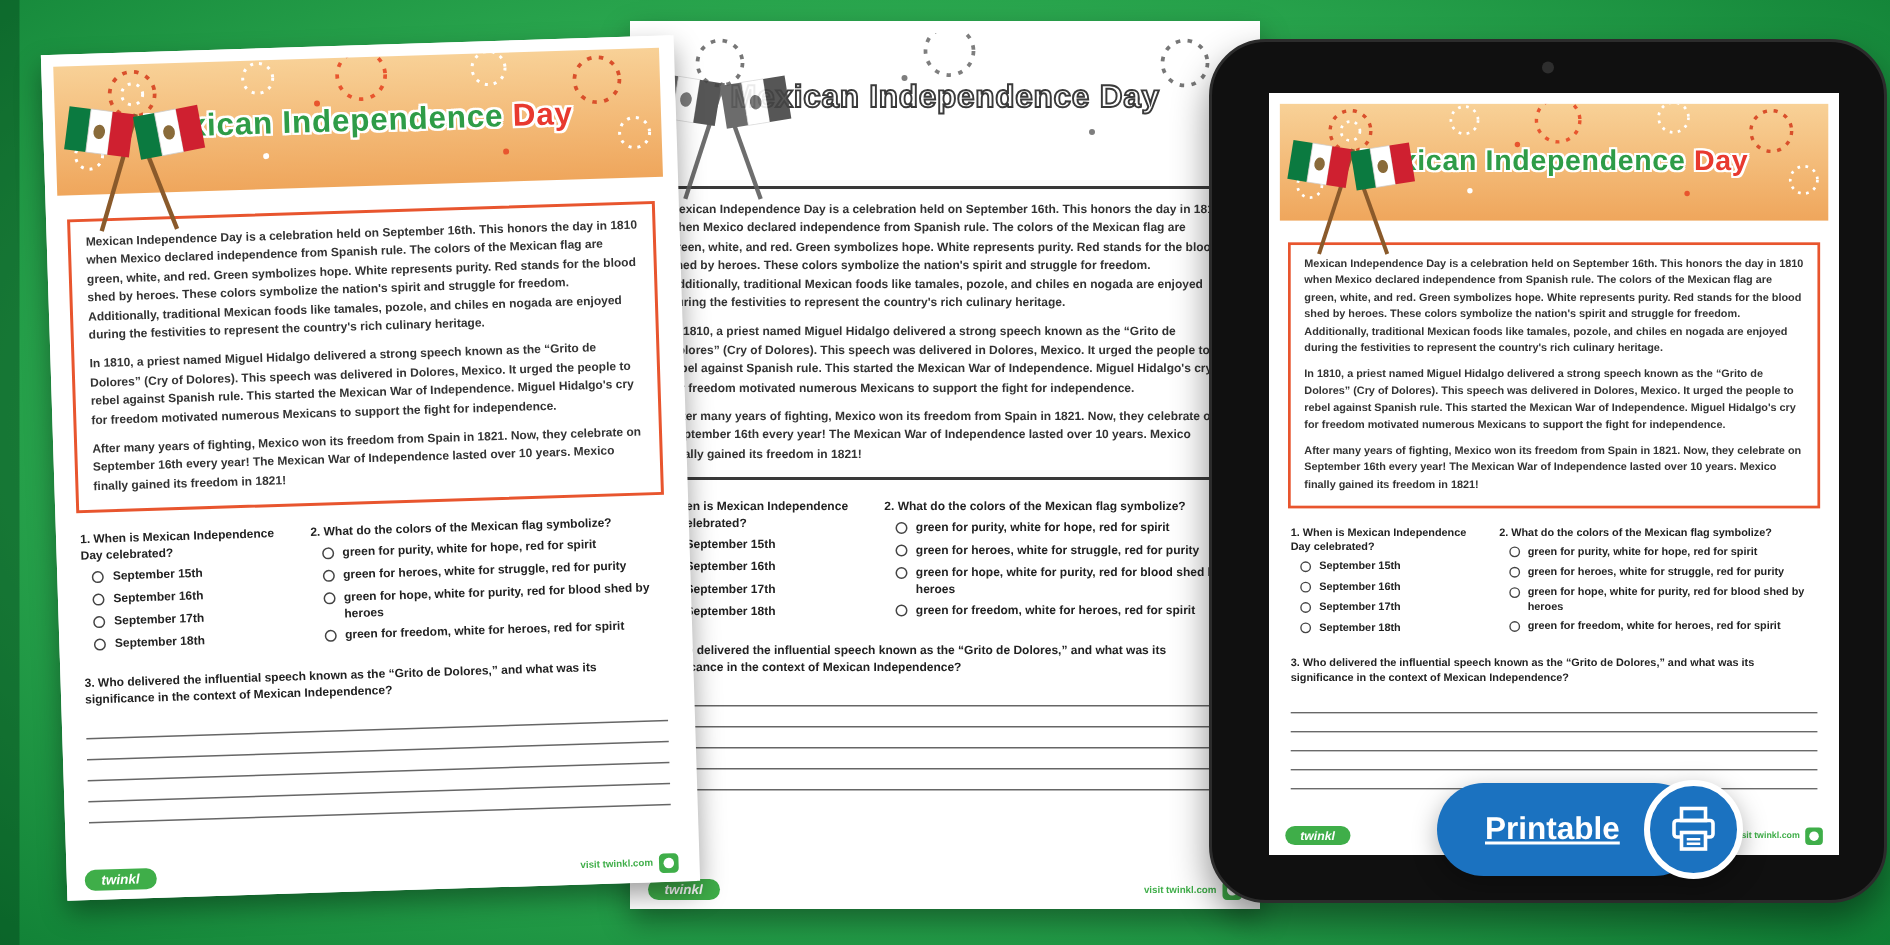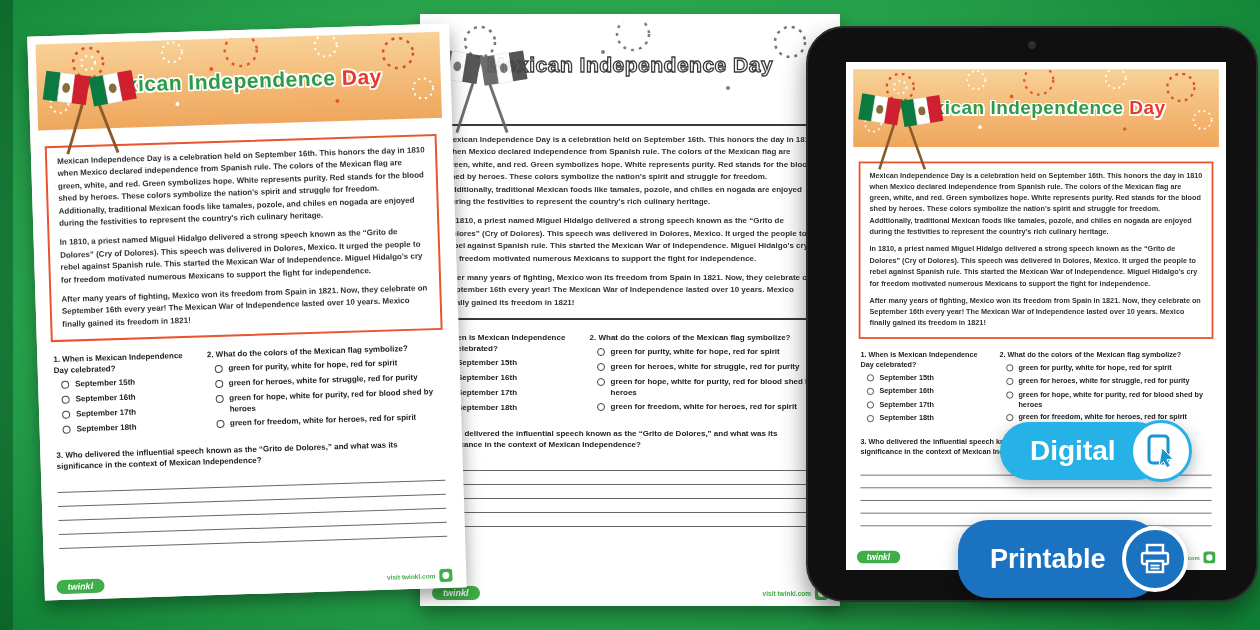--- a/index.html
+++ b/index.html
@@ -83,21 +83,21 @@
   .scale-wrap{ width:420px; height:560px; transform:scale(0.905); transform-origin:0 0; }
 
   
   .badge{ position:absolute; display:flex; align-items:center; z-index:5; filter:drop-shadow(0 5px 8px rgba(0,0,0,0.30)); }
   .badge-pill{ color:#fff; font-weight:bold; display:flex; align-items:center; }
   .badge-circle{ border-radius:50%; display:flex; align-items:center; justify-content:center; }
   #badge-digital{ left:1000px; top:420px; }
   #badge-digital .badge-pill{ background:#27b2e7; height:58px; border-radius:29px; padding:0 50px 0 30px; font-size:28px; }
   #badge-digital .badge-circle{ width:62px; height:62px; margin-left:-36px; background:#fff; border:3px solid #27b2e7; }
   #badge-printable{ left:958px; top:520px; }
-  #badge-printable .badge-pill{ background:#1b72c0; height:78px; border-radius:31px; padding:0 54px 0 32px; font-size:27px; }
+  #badge-printable .badge-pill{ background:#1b72c0; height:62px; border-radius:31px; padding:0 54px 0 32px; font-size:21px;text-decoration:underline; }
   #badge-printable .badge-circle{ width:66px; height:66px; margin-left:-38px; background:#1b72c0; border:4px solid #fff; }
 </style>
 </head>
 <body>
 
 <div class="scene">
 
   <div class="sheet bw" id="sheet-mid">
   <div class="worksheet">
     <div class="ws-header">
@@ -432,31 +432,20 @@
       <span class="visit">
         <span class="visit-text">visit twinkl.com</span>
         <span class="visit-badge"></span>
       </span>
     </div>
   </div>
 </div>
     </div>
   </div>
 
-  <div class="badge" id="badge-digital">
-    <div class="badge-pill">
-        <span>Digital</span>
-      </div>
-    <div class="badge-circle">
-      <svg viewBox="0 0 36 36" width="36" height="36">
-        <rect x="6" y="3" width="19" height="27" rx="3.5" fill="none" stroke="#1796cf" stroke-width="3"></rect>
-        <path d="M19 15 l11 11 -6.2 0.6 3.6 6.2 -3.4 1.9 -3.5 -6.1 -4.5 4.2 z" fill="#1796cf" stroke="#ffffff" stroke-width="1"></path>
-      </svg>
-    </div>
-  </div>
 
   <div class="badge" id="badge-printable">
     <div class="badge-pill">
         <span>Printable</span>
       </div>
     <div class="badge-circle">
       <svg viewBox="0 0 36 36" width="36" height="36">
         <rect x="10" y="4" width="16" height="8" fill="none" stroke="#ffffff" stroke-width="2.4"></rect>
         <rect x="5" y="12" width="26" height="11" rx="2" fill="none" stroke="#ffffff" stroke-width="2.4"></rect>
         <rect x="10" y="20" width="16" height="11" fill="#1b72c0" stroke="#ffffff" stroke-width="2.4"></rect>

